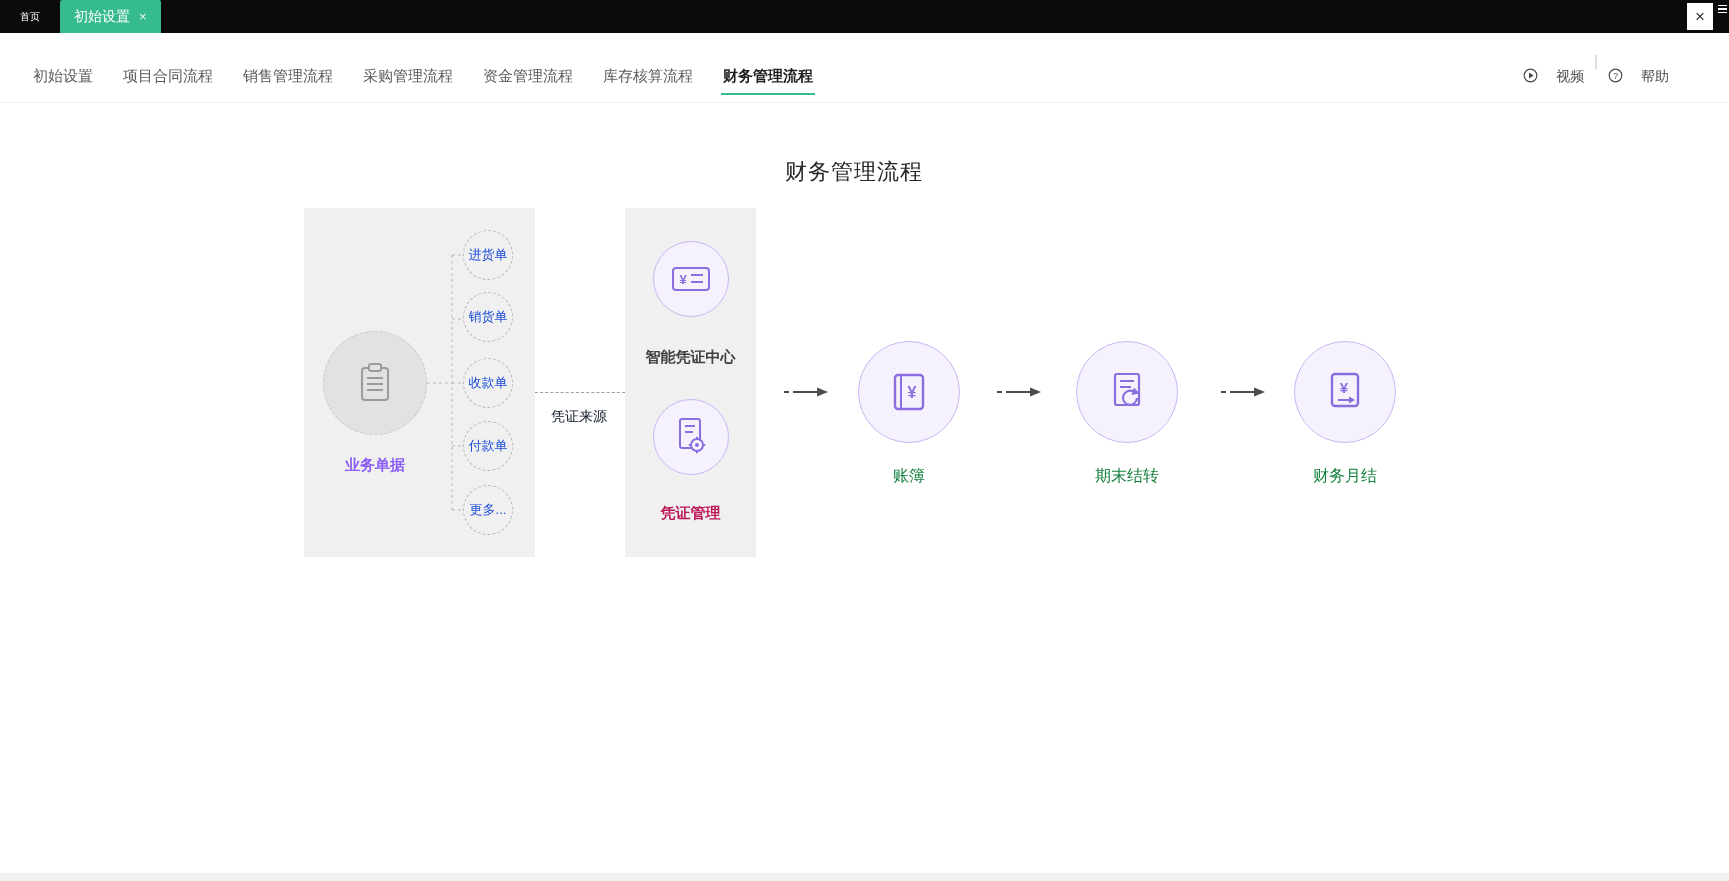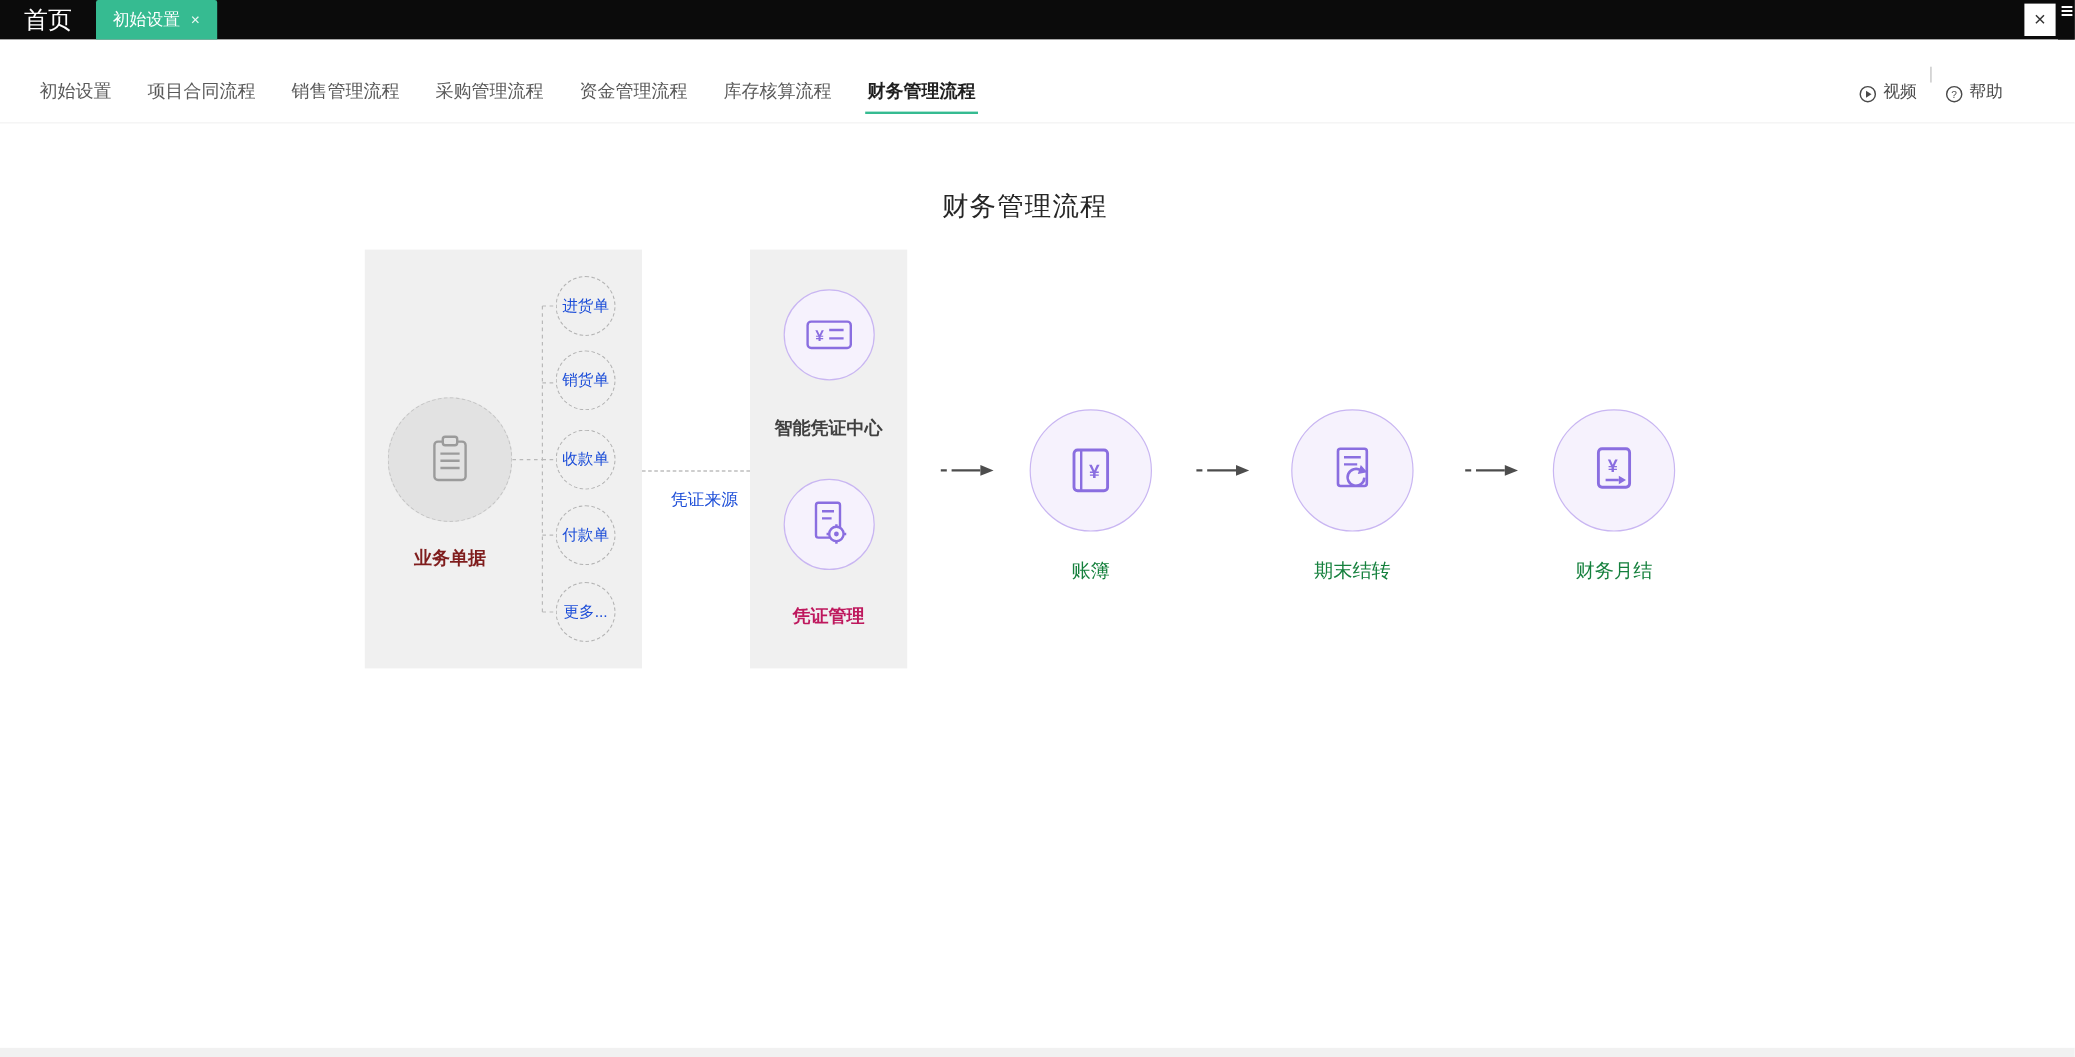--- a/index.html
+++ b/index.html
@@ -2,21 +2,21 @@
 <html><head>
 <meta charset="utf-8">
 <style>
   * { margin:0; padding:0; box-sizing:border-box; }
   html,body { width:1729px; height:881px; overflow:hidden; background:#fff;
     font-family:"Liberation Sans","DejaVu Sans",sans-serif; color:#262626; }
 
   
   .topbar { height:33px; background:#0b0b0b; display:flex; align-items:stretch; }
   .home-tab { padding:0 20px; display:flex; align-items:center; color:#fff;
-    font-size:20px; cursor:pointer; }
+    font-size:10px; cursor:pointer; }
   .doc-tab { background:#36bb91; color:#fff; font-size:14px; padding:0 14px;
     display:flex; align-items:center; gap:9px; cursor:pointer; border-radius:2px 2px 0 0; }
   .doc-tab .tab-x { font-size:13px; opacity:.9; cursor:pointer; }
   .topbar-spacer { flex:1; }
   .win-close { width:26px; height:27px; margin:3px 2px; background:#fff; color:#333;
     font-size:17px; display:flex; align-items:center; justify-content:center; cursor:pointer; }
   .edge-strip { width:14px; background:#0b0b0b; display:flex; justify-content:center;
     padding-top:5px; cursor:pointer; }
   .menu-lines { width:9px; height:9px;
     background-image:repeating-linear-gradient(to bottom,#fff 0 1.5px,transparent 1.5px 3.5px); }
@@ -24,58 +24,58 @@
   
   .tabbar { height:70px; background:#fff; display:flex; align-items:flex-end;
     padding-left:33px; border-bottom:1px solid #efefef; }
   .tab { font-size:15px; color:#595959; margin-right:30px; padding-bottom:16px;
     position:relative; cursor:pointer; white-space:nowrap; }
   .tab.active { color:#1f1f1f; font-weight:bold; }
   .tab.active::after { content:""; position:absolute; left:-2px; right:-2px; bottom:7px;
     height:2px; background:#36bb91; }
   .tabbar-right { margin-left:auto; margin-right:60px; display:flex; align-items:center;
     gap:10px; padding-bottom:16px; font-size:14px; color:#4a4a4a; }
-  .tb-item { display:flex; align-items:flex-end; gap:5px; cursor:pointer;margin-top:32px; }
+  .tb-item { display:flex; align-items:flex-start; gap:18px; cursor:pointer;margin-top:32px; }
   .tb-sep { color:#c8c8c8; }
 
   
   .content { position:relative; height:770px; background:#fff; }
   .dg-title { position:absolute; left:304px; top:54px; width:1100px; text-align:center;
     font-size:22px; color:#262626; letter-spacing:1px; }
 
   .gray-box { position:absolute; background:#f0f0f0; }
   .box-left  { left:304px; top:105px; width:231px; height:349px; }
   .box-mid   { left:625px; top:105px; width:131px; height:349px; }
 
   .big-circle { position:absolute; left:19px; top:123px; width:104px; height:104px;
     border-radius:50%; background:#e2e2e2; border:1px dashed #c6c6c6;
     display:flex; align-items:center; justify-content:center; }
   .big-label { position:absolute; left:1px; top:248px; width:140px; text-align:center;
-    font-size:15px; font-weight:bold; color:#7f1d1d; }
+    font-size:15px; font-weight:bold; color:#8b5cf6; }
 
   .dash-circle { position:absolute; left:159px; width:50px; height:50px; border-radius:50%;
     border:1px dashed #b5b5b5; display:flex; align-items:center; justify-content:center;
     font-size:13px; color:#1d4ed8; }
   .dc0{top:22px}.dc1{top:84px}.dc2{top:150px}.dc3{top:213px}.dc4{top:277px}
 
   .connector-svg { position:absolute; left:0; top:0; pointer-events:none; }
 
   .purple-circle { position:absolute; border-radius:50%; background:#f6f2fd;
     border:1px solid #c9b6f2; display:flex; align-items:center; justify-content:center; }
   .mid-c1 { left:28px; top:33px;  width:76px; height:76px; }
   .mid-c2 { left:28px; top:191px; width:76px; height:76px; }
   .mid-l1 { position:absolute; left:0; top:140px; width:131px; text-align:center;
     font-size:15px; font-weight:bold; color:#404040; }
   .mid-l2 { position:absolute; left:0; top:296px; width:131px; text-align:center;
     font-size:15px; font-weight:bold; color:#be185d; }
 
   .src-link { position:absolute; left:535px; top:289px; width:90px;
     border-top:1px dashed #9e9e9e; }
-  .src-label { position:absolute; left:551px; top:305px; width:64px; text-align:right;
-    font-size:14px; color:#1d4ed8; }
+  .src-label { position:absolute; left:551px; top:305px; width:64px; text-align:left;
+    font-size:14px; color:#0f172a; }
 
   .flow-node { position:absolute; top:238px; width:102px; height:102px; }
   .fn0{left:858px}.fn1{left:1076px}.fn2{left:1294px}
   .flow-label { position:absolute; top:363px; width:102px; text-align:center;
     font-size:16px; font-weight:normal; color:#15803d; }
 
   .flow-arrow { position:absolute; top:282px; }
   .fa0{left:783px}.fa1{left:996px}.fa2{left:1220px}
 
   .footer-strip { height:8px; background:#f1f1f1; cursor:pointer; }

